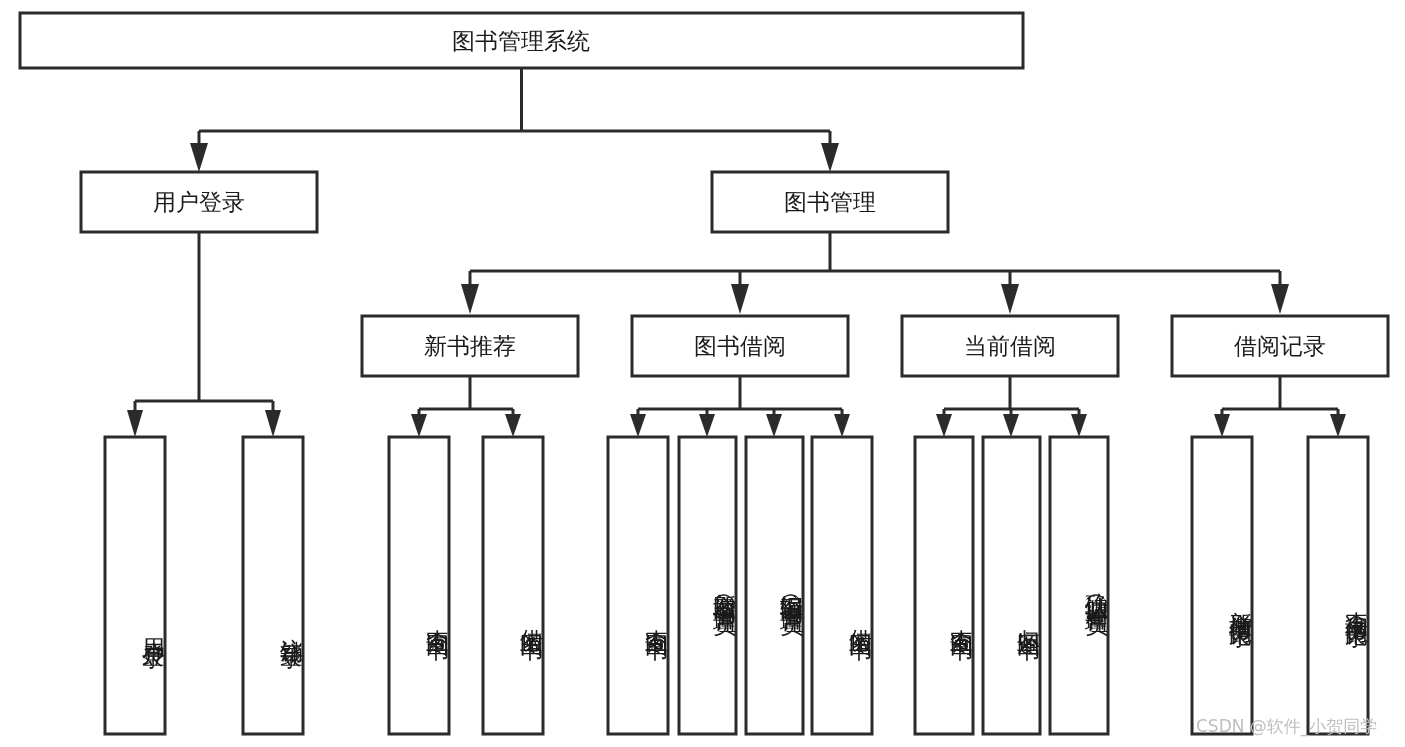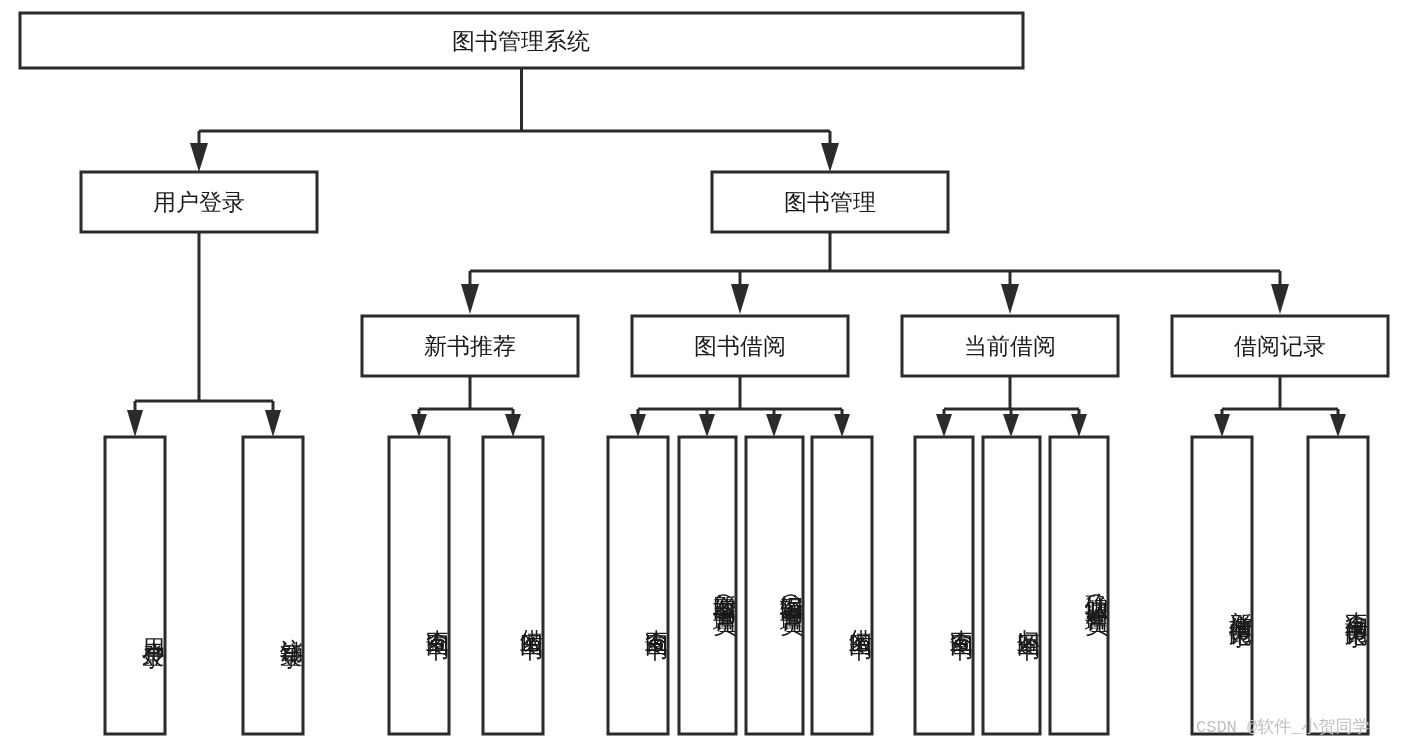--- a/index.html
+++ b/index.html
@@ -230,15 +230,15 @@
   <div class="node-label-v" style="left:915px; top:437px; width:58px; height:297px; padding-top:63px; box-sizing:border-box;">查询图书</div>
 
   <div class="node-label-v" style="left:983px; top:437px; width:57px; height:297px; padding-top:63px; box-sizing:border-box;">归还图书</div>
 
   <div class="node-label-v" style="left:1050px; top:437px; width:58px; height:297px; padding-top:6px; box-sizing:border-box;">确认归还（管理员）</div>
 
   <div class="node-label-v" style="left:1192px; top:437px; width:60px; height:297px; padding-top:33px; box-sizing:border-box;">新增借阅记录</div>
 
   <div class="node-label-v" style="left:1308px; top:437px; width:60px; height:297px; padding-top:33px; box-sizing:border-box;">查询借阅记录</div>
 
-  <div class="watermark" style="left:1196px; top:715px;font-family:Liberation Mono, monospace;">CSDN @软件_小贺同学</div>
+  <div class="watermark" style="left:1196px; top:715px;">CSDN @软件_小贺同学</div>
 
 </div>
 
 </body></html>

